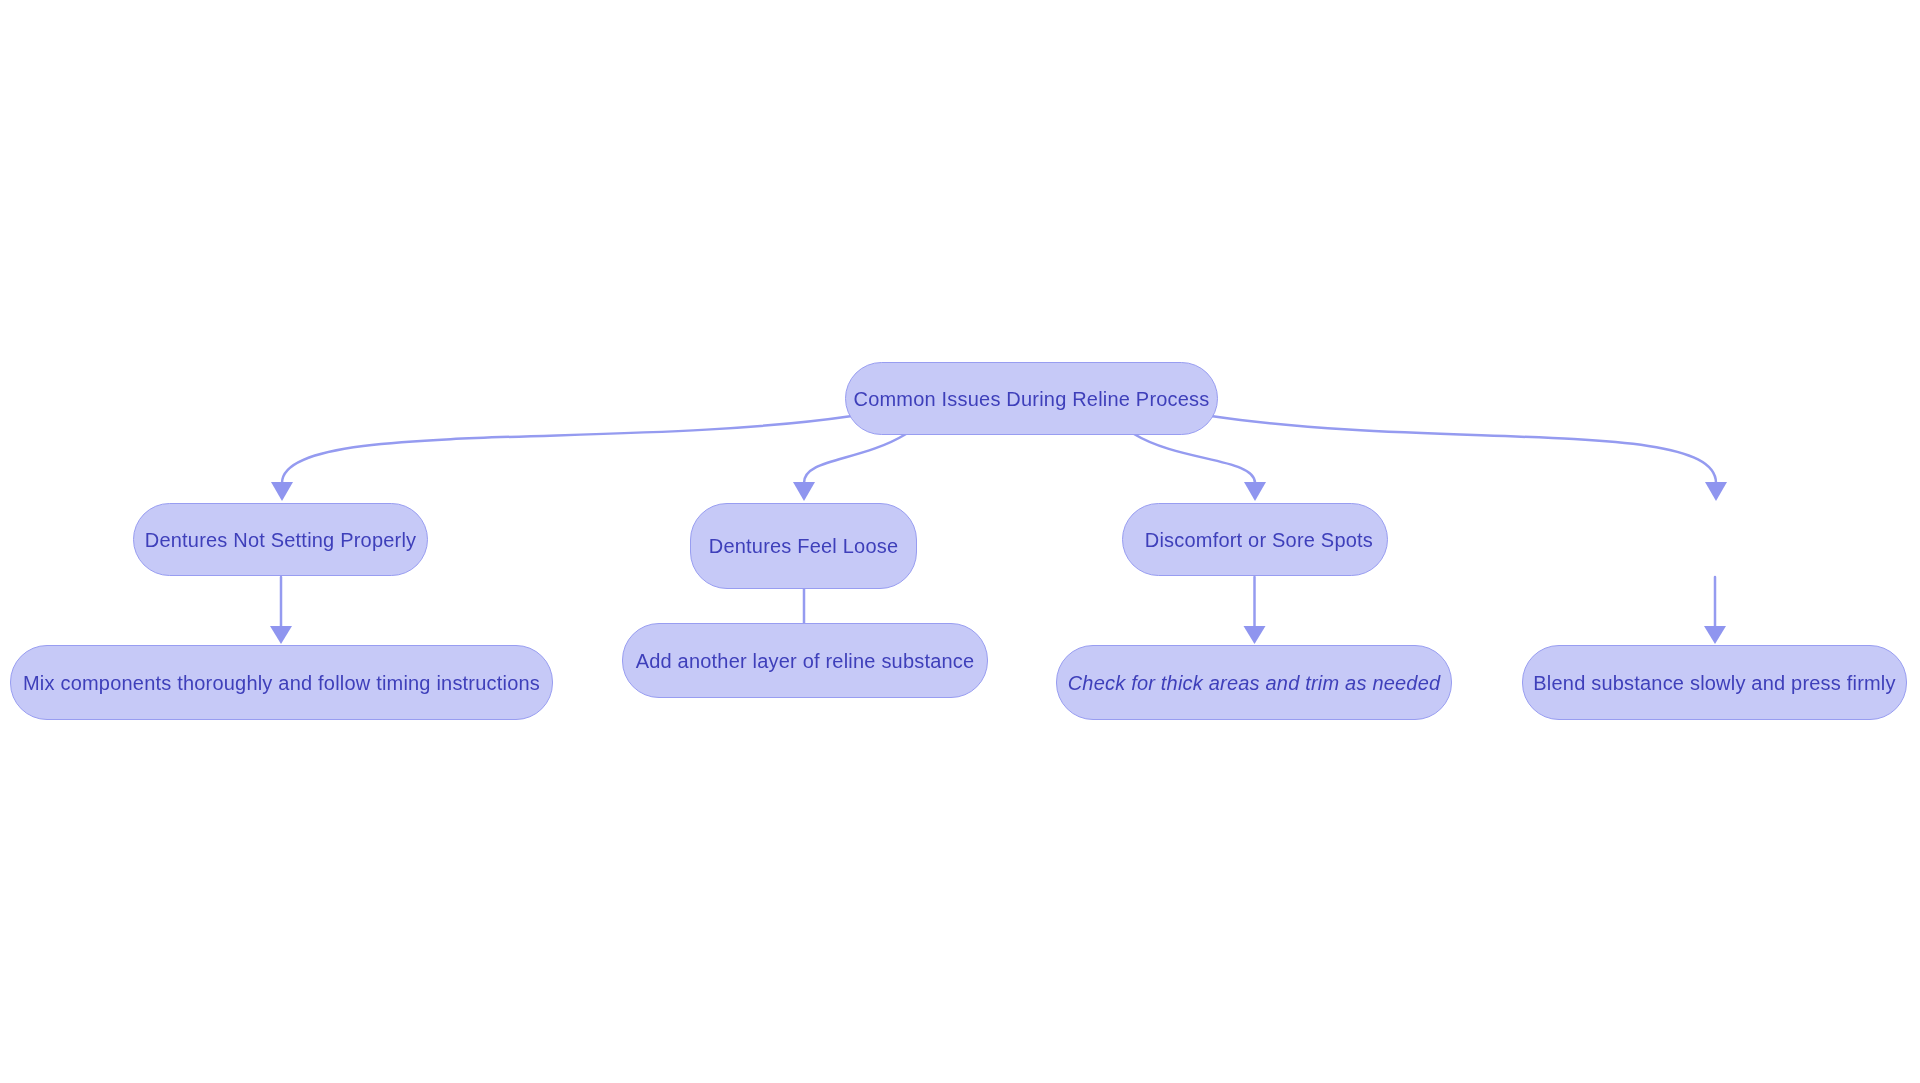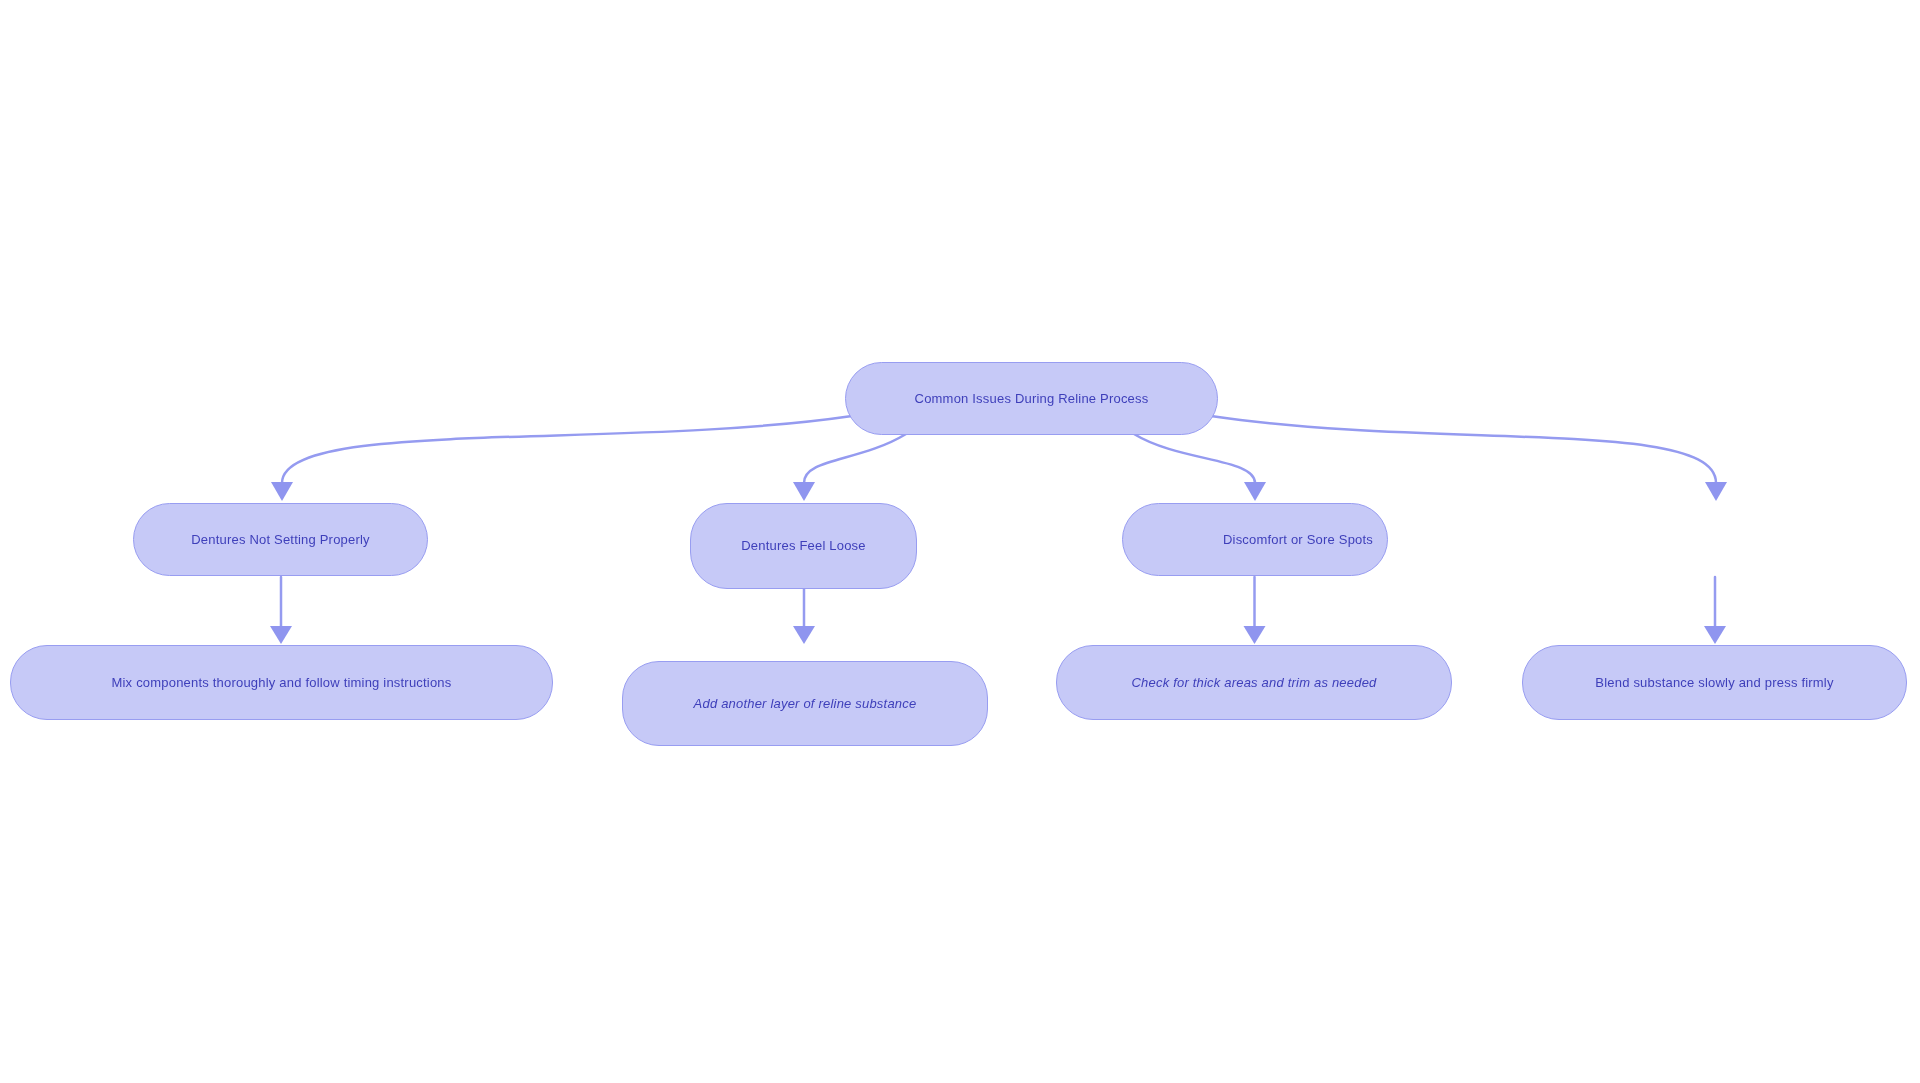--- a/index.html
+++ b/index.html
@@ -39,21 +39,21 @@
     background: #c6c9f7;
     border: 1.5px solid #989df1;
     border-radius: 37px;
     display: flex;
     align-items: center;
     justify-content: center;
     text-align: center;
   }
   .node span {
     color: #3e3fba;
-    font-size: 13px;
+    font-size: 20px;
     font-weight: 500;
     letter-spacing: 0.2px;
     line-height: 1.2;
     padding: 0 14px;
     white-space: nowrap;
   }
 </style>
 </head>
 <body>
 
@@ -92,21 +92,21 @@
   <div class="node" style="left:690px; top:503px; width:227px; height:86px;">
     <span>Dentures Feel Loose</span>
   </div>
   <div class="node" style="left:1122px; top:503px; width:266px; height:73px;justify-content:flex-end;">
     <span>Discomfort or Sore Spots</span>
   </div>
 
   <div class="node" style="left:10px; top:645px; width:543px; height:75px;text-align:center;">
     <span>Mix components thoroughly and follow timing instructions</span>
   </div>
-  <div class="node" style="left:622px; top:661px; width:366px; height:85px;font-style:italic;">
+  <div class="node" style="left:622px; top:623px; width:366px; height:75px;">
     <span>Add another layer of reline substance</span>
   </div>
   <div class="node" style="left:1056px; top:645px; width:396px; height:75px;font-style:italic;">
     <span>Check for thick areas and trim as needed</span>
   </div>
   <div class="node" style="left:1522px; top:645px; width:385px; height:75px;">
     <span>Blend substance slowly and press firmly</span>
   </div>
 
 </div>

